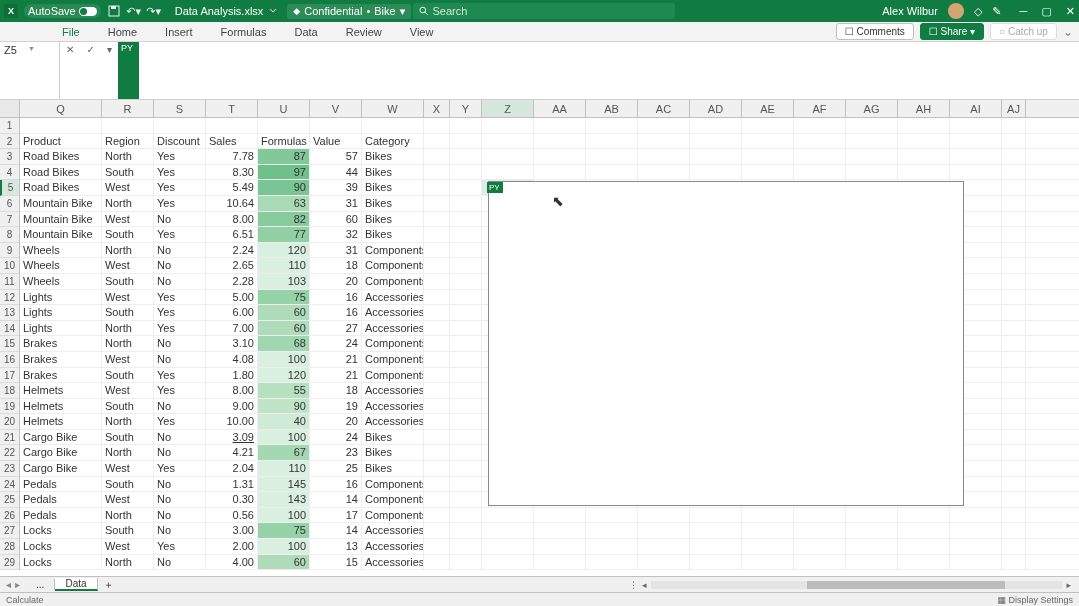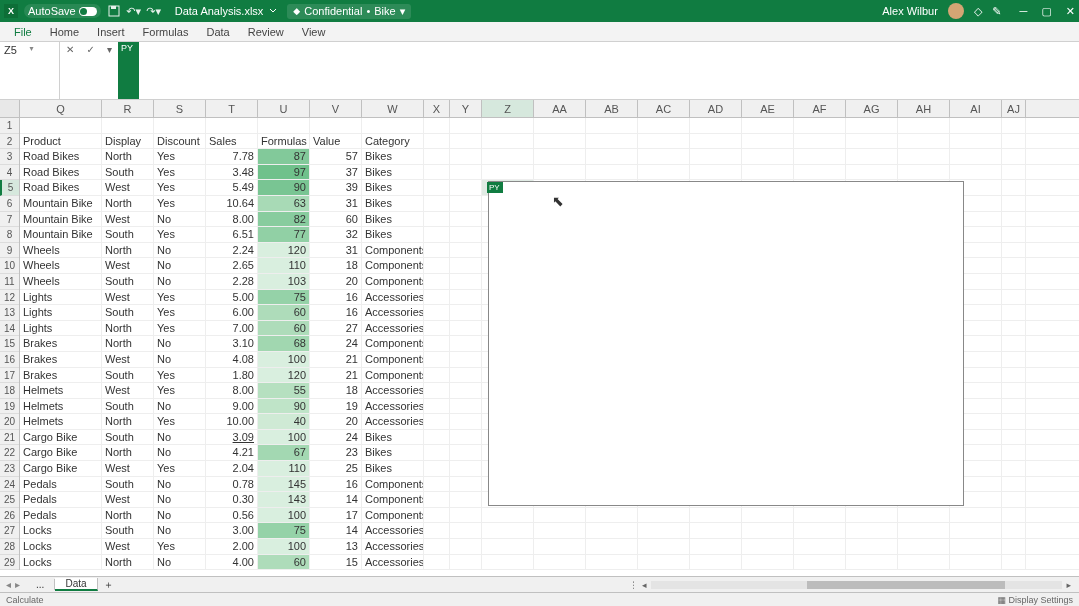--- a/index.html
+++ b/index.html
@@ -19,21 +19,21 @@
   .search-box { position: absolute; left: 413px; width: 262px; height: 16px; background: #1e8a51; border-radius: 3px; display: flex; align-items: center; padding: 0 6px; gap: 4px; }
   .search-box input { background: transparent; border: none; outline: none; color: #fff; font-size: 11px; width: 100%; }
   .search-box input::placeholder { color: rgba(255,255,255,0.8); }
   .titlebar .right { margin-left: auto; display: flex; align-items: center; gap: 10px; }
   .avatar { width: 16px; height: 16px; border-radius: 50%; background: #d4a574; }
   .window-controls { display: flex; gap: 14px; margin-left: 8px; }
   .window-controls span { cursor: pointer; }
   
   
   .ribbon { height: 20px; background: #f3f3f3; border-bottom: 1px solid #d0d0d0; display: flex; align-items: center; padding: 0 6px; }
-  .ribbon .tabs { display: flex; gap: 2px; }
+  .ribbon .tabs { display: flex; gap: 12px; margin-left: 48px; }
   .tab { padding: 3px 8px; font-size: 11px; cursor: pointer; color: #444; }
   .tab.file { color: #107c41; }
   .ribbon .right { margin-left: auto; display: flex; gap: 6px; align-items: center; }
   .rbtn { padding: 2px 8px; border: 1px solid #c0c0c0; background: #fff; border-radius: 3px; font-size: 10px; cursor: pointer; }
   .rbtn.share { background: #107c41; color: #fff; border-color: #107c41; }
   .rbtn.catch { color: #aaa; border-color: #ddd; }
   
   
   .formula-bar { height: 58px; background: #fff; border-bottom: 1px solid #d0d0d0; display: flex; }
   .name-box { width: 60px; border-right: 1px solid #d0d0d0; display: flex; align-items: flex-start; padding: 2px 4px; font-size: 11px; }
@@ -107,20 +107,27 @@
         <path d="M1 2 L4 5 L7 2" stroke="#fff" fill="none"></path>
       </svg>
     <div class="confid">
       <span class="shield">◆</span>
       <span>Confidential</span>
       <span>•</span>
       <span>Bike</span>
       <span>▾</span>
     </div>
   </div>
+  <div class="search-box">
+    <svg width="10" height="10" viewBox="0 0 10 10">
+        <circle cx="4" cy="4" r="3" stroke="#fff" fill="none"></circle>
+        <line x1="6" y1="6" x2="9" y2="9" stroke="#fff"></line>
+      </svg>
+    <input placeholder="Search" style="">
+  </div>
   <div class="right">
     <span>Alex Wilbur</span>
     <div class="avatar"></div>
     <span>◇</span>
     <span>✎</span>
     <div class="window-controls">
       <span>─</span>
       <span>▢</span>
       <span>✕</span>
     </div>
@@ -130,20 +137,26 @@
 <div class="ribbon">
   <div class="tabs" id="ribbon-tabs">
       <div class="tab file">File</div>
       <div class="tab">Home</div>
       <div class="tab">Insert</div>
       <div class="tab">Formulas</div>
       <div class="tab">Data</div>
       <div class="tab">Review</div>
       <div class="tab">View</div>
     </div>
+  <div class="right">
+    <div class="rbtn">☐ <span>Comments</span></div>
+    <div class="rbtn share">☐ <span>Share</span> ▾</div>
+    <div class="rbtn catch">○ <span>Catch up</span></div>
+    <span style="color:#888">⌄</span>
+  </div>
 </div>
 
 <div class="formula-bar">
   <div class="name-box">
     <span>Z5</span>
       <span style="font-size:8px;color:#888">▾</span>
   </div>
   <div class="fb-icons">
     <span>✕</span>
     <span>✓</span>
@@ -230,21 +243,21 @@
           <div class="cell" style="width: 52px;"></div>
           <div class="cell" style="width: 52px;"></div>
           <div class="cell" style="width: 52px;"></div>
           <div class="cell" style="width: 52px;"></div>
           <div class="cell" style="width: 52px;"></div>
           <div class="cell" style="width: 52px;"></div>
           <div class="cell" style="width: 24px;"></div>
         </div>
         <div class="row">
           <div class="cell" style="width: 82px;">Product</div>
-          <div class="cell" style="width: 52px;">Display</div>
+          <div class="cell" style="width: 52px;">Region</div>
           <div class="cell" style="width: 52px;">Discount</div>
           <div class="cell" style="width: 52px;">Sales</div>
           <div class="cell" style="width: 52px;">Formulas</div>
           <div class="cell" style="width: 52px;">Value</div>
           <div class="cell" style="width: 62px;">Category</div>
           <div class="cell" style="width: 26px;"></div>
           <div class="cell" style="width: 32px;"></div>
           <div class="cell" style="width: 52px;"></div>
           <div class="cell" style="width: 52px;"></div>
           <div class="cell" style="width: 52px;"></div>
@@ -276,23 +289,23 @@
           <div class="cell" style="width: 52px;"></div>
           <div class="cell" style="width: 52px;"></div>
           <div class="cell" style="width: 52px;"></div>
           <div class="cell" style="width: 52px;"></div>
           <div class="cell" style="width: 24px;"></div>
         </div>
         <div class="row">
           <div class="cell" style="width: 82px;">Road Bikes</div>
           <div class="cell" style="width: 52px;">South</div>
           <div class="cell" style="width: 52px;">Yes</div>
-          <div class="cell r" style="width: 52px;">3.48</div>
+          <div class="cell r" style="width: 52px;">8.30</div>
           <div class="cell r" style="width: 52px; background: rgb(111, 193, 139);">97</div>
-          <div class="cell r" style="width: 52px;">37</div>
+          <div class="cell r" style="width: 52px;">44</div>
           <div class="cell" style="width: 62px;">Bikes</div>
           <div class="cell" style="width: 26px;"></div>
           <div class="cell" style="width: 32px;"></div>
           <div class="cell" style="width: 52px;"></div>
           <div class="cell" style="width: 52px;"></div>
           <div class="cell" style="width: 52px;"></div>
           <div class="cell" style="width: 52px;"></div>
           <div class="cell" style="width: 52px;"></div>
           <div class="cell" style="width: 52px;"></div>
           <div class="cell" style="width: 52px;"></div>
@@ -716,21 +729,21 @@
           <div class="cell" style="width: 52px;"></div>
           <div class="cell" style="width: 52px;"></div>
           <div class="cell" style="width: 52px;"></div>
           <div class="cell" style="width: 52px;"></div>
           <div class="cell" style="width: 24px;"></div>
         </div>
         <div class="row">
           <div class="cell" style="width: 82px;">Pedals</div>
           <div class="cell" style="width: 52px;">South</div>
           <div class="cell" style="width: 52px;">No</div>
-          <div class="cell r" style="width: 52px;">0.78</div>
+          <div class="cell r" style="width: 52px;">1.31</div>
           <div class="cell r" style="width: 52px; background: rgb(217, 239, 223);">145</div>
           <div class="cell r" style="width: 52px;">16</div>
           <div class="cell" style="width: 62px;">Components</div>
           <div class="cell" style="width: 26px;"></div>
           <div class="cell" style="width: 32px;"></div>
           <div class="cell" style="width: 52px;"></div>
           <div class="cell" style="width: 52px;"></div>
           <div class="cell" style="width: 52px;"></div>
           <div class="cell" style="width: 52px;"></div>
           <div class="cell" style="width: 52px;"></div>

